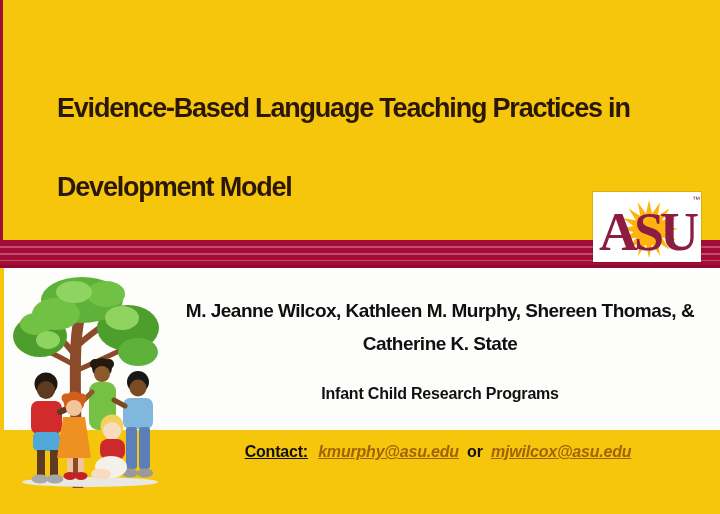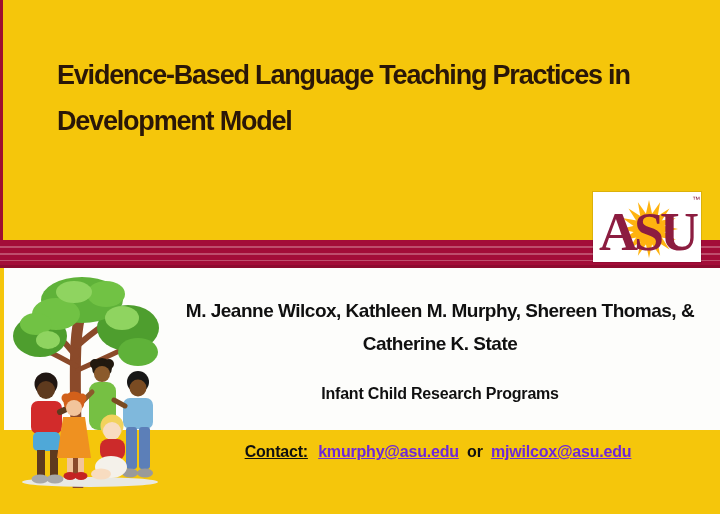--- a/index.html
+++ b/index.html
@@ -22,20 +22,21 @@
   .title-block {
     position: absolute; left: 57px; top: 52px; width: 640px;
   }
   .title-line {
     font-size: 27px;
     font-weight: bold;
     letter-spacing: -1.2px;
     line-height: 46px;
     color: #2A1708;
     white-space: pre;
+    margin-top: 33px;
   }
   
   .crimson-band {
     position: absolute; left: 0; top: 240px;
     width: 720px; height: 28px;
     background: linear-gradient(to bottom,
       #A30D38 0px,  #A30D38 6px,
       #BE4E6C 6px,  #BE4E6C 7.5px,
       #A30D38 7.5px,#A30D38 13px,
       #BE4E6C 13px, #BE4E6C 14.5px,
@@ -83,23 +84,24 @@
   }
   .affil-block { margin-top: 20px; }
   .contact-line {
     margin-top: 36px;
     font-size: 16px;
     font-weight: bold;
     letter-spacing: -0.2px;
     white-space: nowrap;
   }
   .contact-line a {
-    color: #6d28d9;
+    color: #a16207;
     text-decoration: underline;
     margin: 0 4px;
+    font-style: italic;
   }
   .contact-label { margin-right: 2px; text-decoration: underline; }
   
   .bottom-band {
     position: absolute; left: 0; bottom: 0;
     width: 720px; height: 24px;
     background: #F5C60B;
   }
 </style>
 </head>

